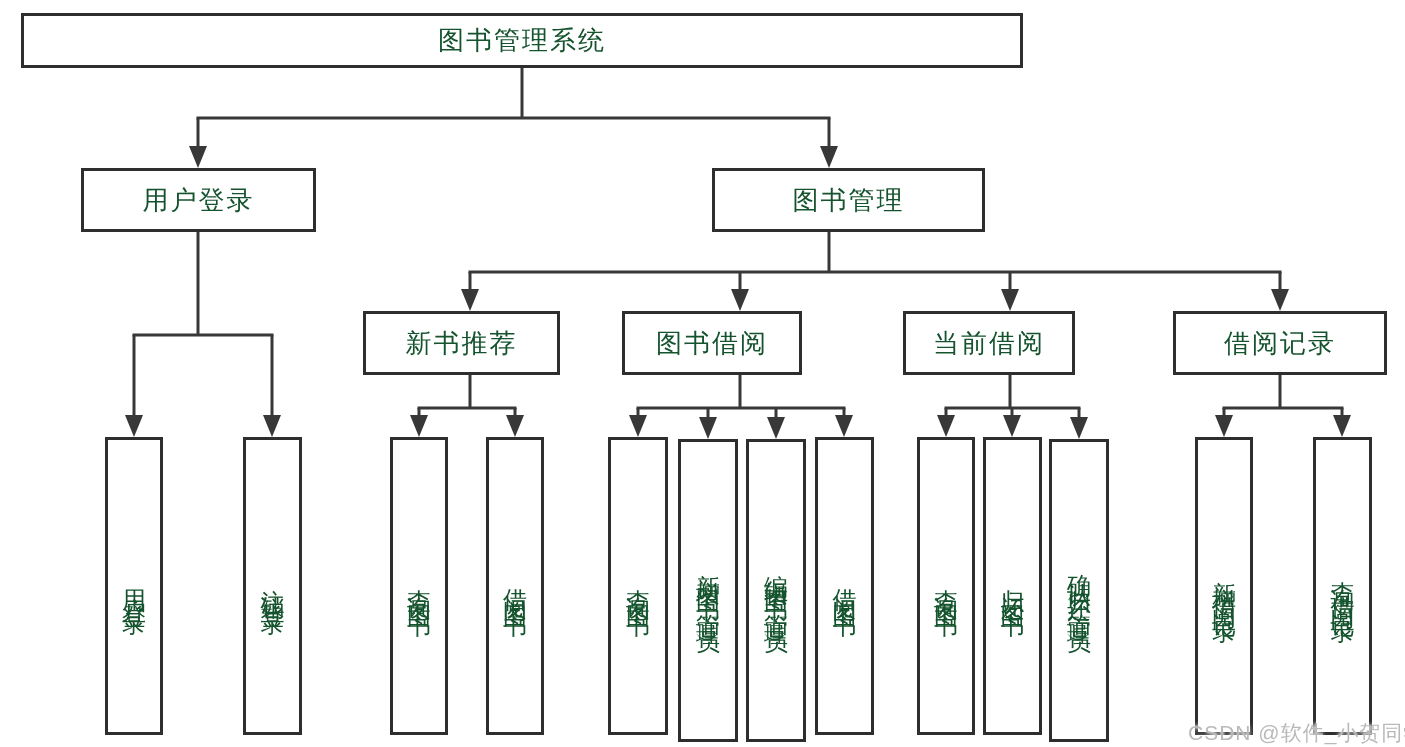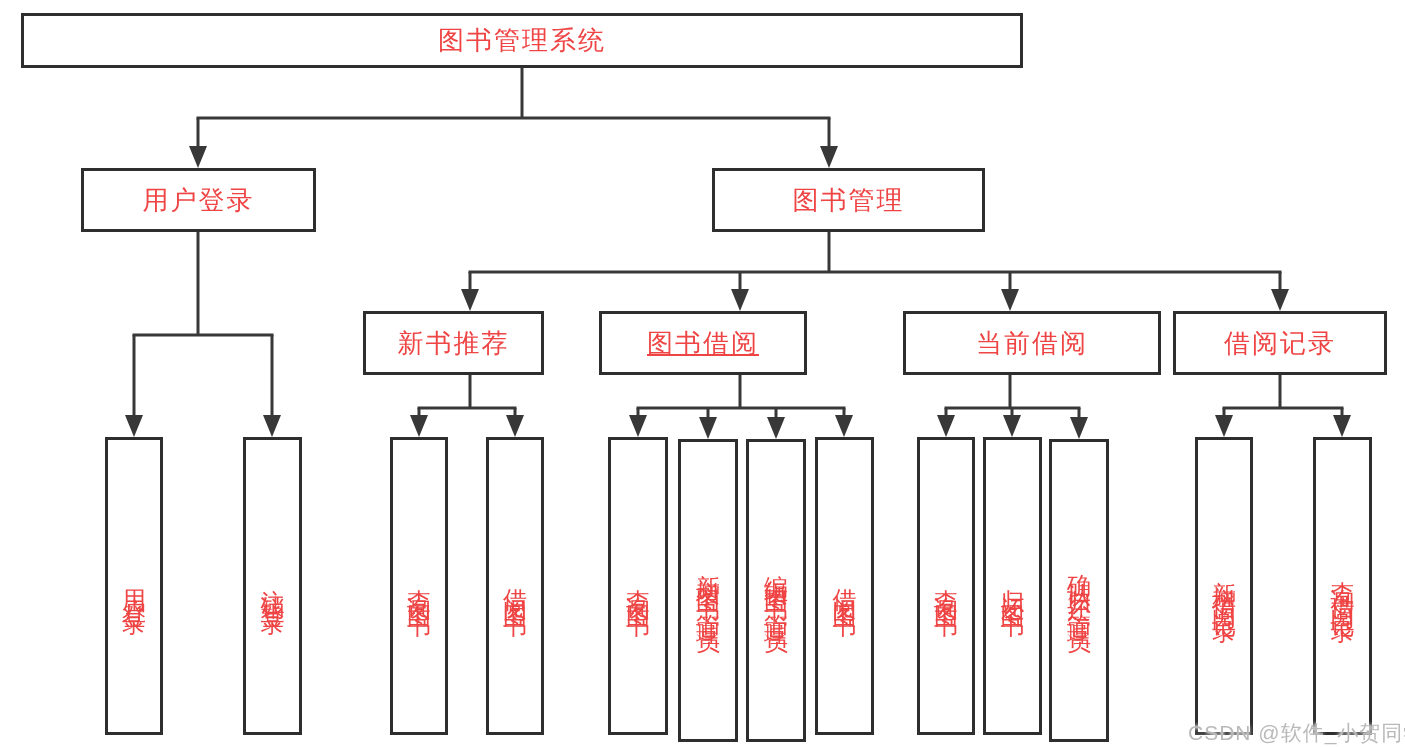--- a/index.html
+++ b/index.html
@@ -3,21 +3,21 @@
 <meta charset="utf-8">
 <style>
   html,body{margin:0;padding:0;background:#ffffff;}
   #canvas{
     position:relative;width:1405px;height:747px;background:#ffffff;
     font-family:"Liberation Sans","DejaVu Sans",sans-serif;overflow:hidden;
   }
   #wires{position:absolute;left:0;top:0;width:1405px;height:747px;}
   .node{
     position:absolute;box-sizing:border-box;background:#ffffff;
-    border:3px solid #2e2e2e;color:#ef4444;
+    border:3px solid #2e2e2e;color:#14532d;
     display:flex;align-items:center;justify-content:center;text-align:center;
   }
   .node.h{font-size:26px;letter-spacing:2px;white-space:nowrap;}
   .node.v{
     writing-mode:vertical-rl;text-orientation:mixed;
     font-size:24px;letter-spacing:8px;line-height:1;
   }
   .watermark{
     position:absolute;font-size:21px;color:#b9b9b9;letter-spacing:1px;
     white-space:nowrap;text-shadow:0 0 5px #ffffff,0 0 3px #ffffff;
@@ -78,23 +78,23 @@
       <line x1="1222.5" y1="408" x2="1343.5" y2="408" stroke="#383838" stroke-width="3"></line>
       <line x1="1224" y1="408" x2="1224" y2="419" stroke="#383838" stroke-width="3"></line>
       <polygon points="1224,437 1215,415 1233,415" fill="#383838"></polygon>
       <line x1="1342" y1="408" x2="1342" y2="419" stroke="#383838" stroke-width="3"></line>
       <polygon points="1342,437 1333,415 1351,415" fill="#383838"></polygon>
     </svg>
   <div id="nodes">
       <div class="node h" style="left: 21px; top: 13px; width: 1002px; height: 55px;">图书管理系统</div>
       <div class="node h" style="left: 81px; top: 168px; width: 235px; height: 64px;">用户登录</div>
       <div class="node h" style="left: 712px; top: 168px; width: 273px; height: 64px;">图书管理</div>
-      <div class="node h" style="left: 363px; top: 311px; width: 181px; height: 64px;">新书推荐</div>
-      <div class="node h" style="left: 599px; top: 311px; width: 208px; height: 64px; text-decoration: underline;">图书借阅</div>
-      <div class="node h" style="left: 903px; top: 311px; width: 258px; height: 64px;">当前借阅</div>
+      <div class="node h" style="left: 363px; top: 311px; width: 197px; height: 64px;">新书推荐</div>
+      <div class="node h" style="left: 622px; top: 311px; width: 180px; height: 64px;">图书借阅</div>
+      <div class="node h" style="left: 903px; top: 311px; width: 172px; height: 64px;">当前借阅</div>
       <div class="node h" style="left: 1173px; top: 311px; width: 214px; height: 64px;">借阅记录</div>
       <div class="node v" style="left: 105px; top: 437px; width: 58px; height: 298px;">用户登录</div>
       <div class="node v" style="left: 243px; top: 437px; width: 59px; height: 298px;">注销登录</div>
       <div class="node v" style="left: 390px; top: 437px; width: 58px; height: 298px;">查询图书</div>
       <div class="node v" style="left: 486px; top: 437px; width: 58px; height: 298px;">借阅图书</div>
       <div class="node v" style="left: 608px; top: 437px; width: 60px; height: 298px;">查询图书</div>
       <div class="node v" style="left: 678px; top: 439px; width: 60px; height: 303px;">新增图书（管理员）</div>
       <div class="node v" style="left: 746px; top: 439px; width: 60px; height: 303px;">编辑图书（管理员）</div>
       <div class="node v" style="left: 815px; top: 437px; width: 59px; height: 298px;">借阅图书</div>
       <div class="node v" style="left: 917px; top: 437px; width: 58px; height: 298px;">查询图书</div>

